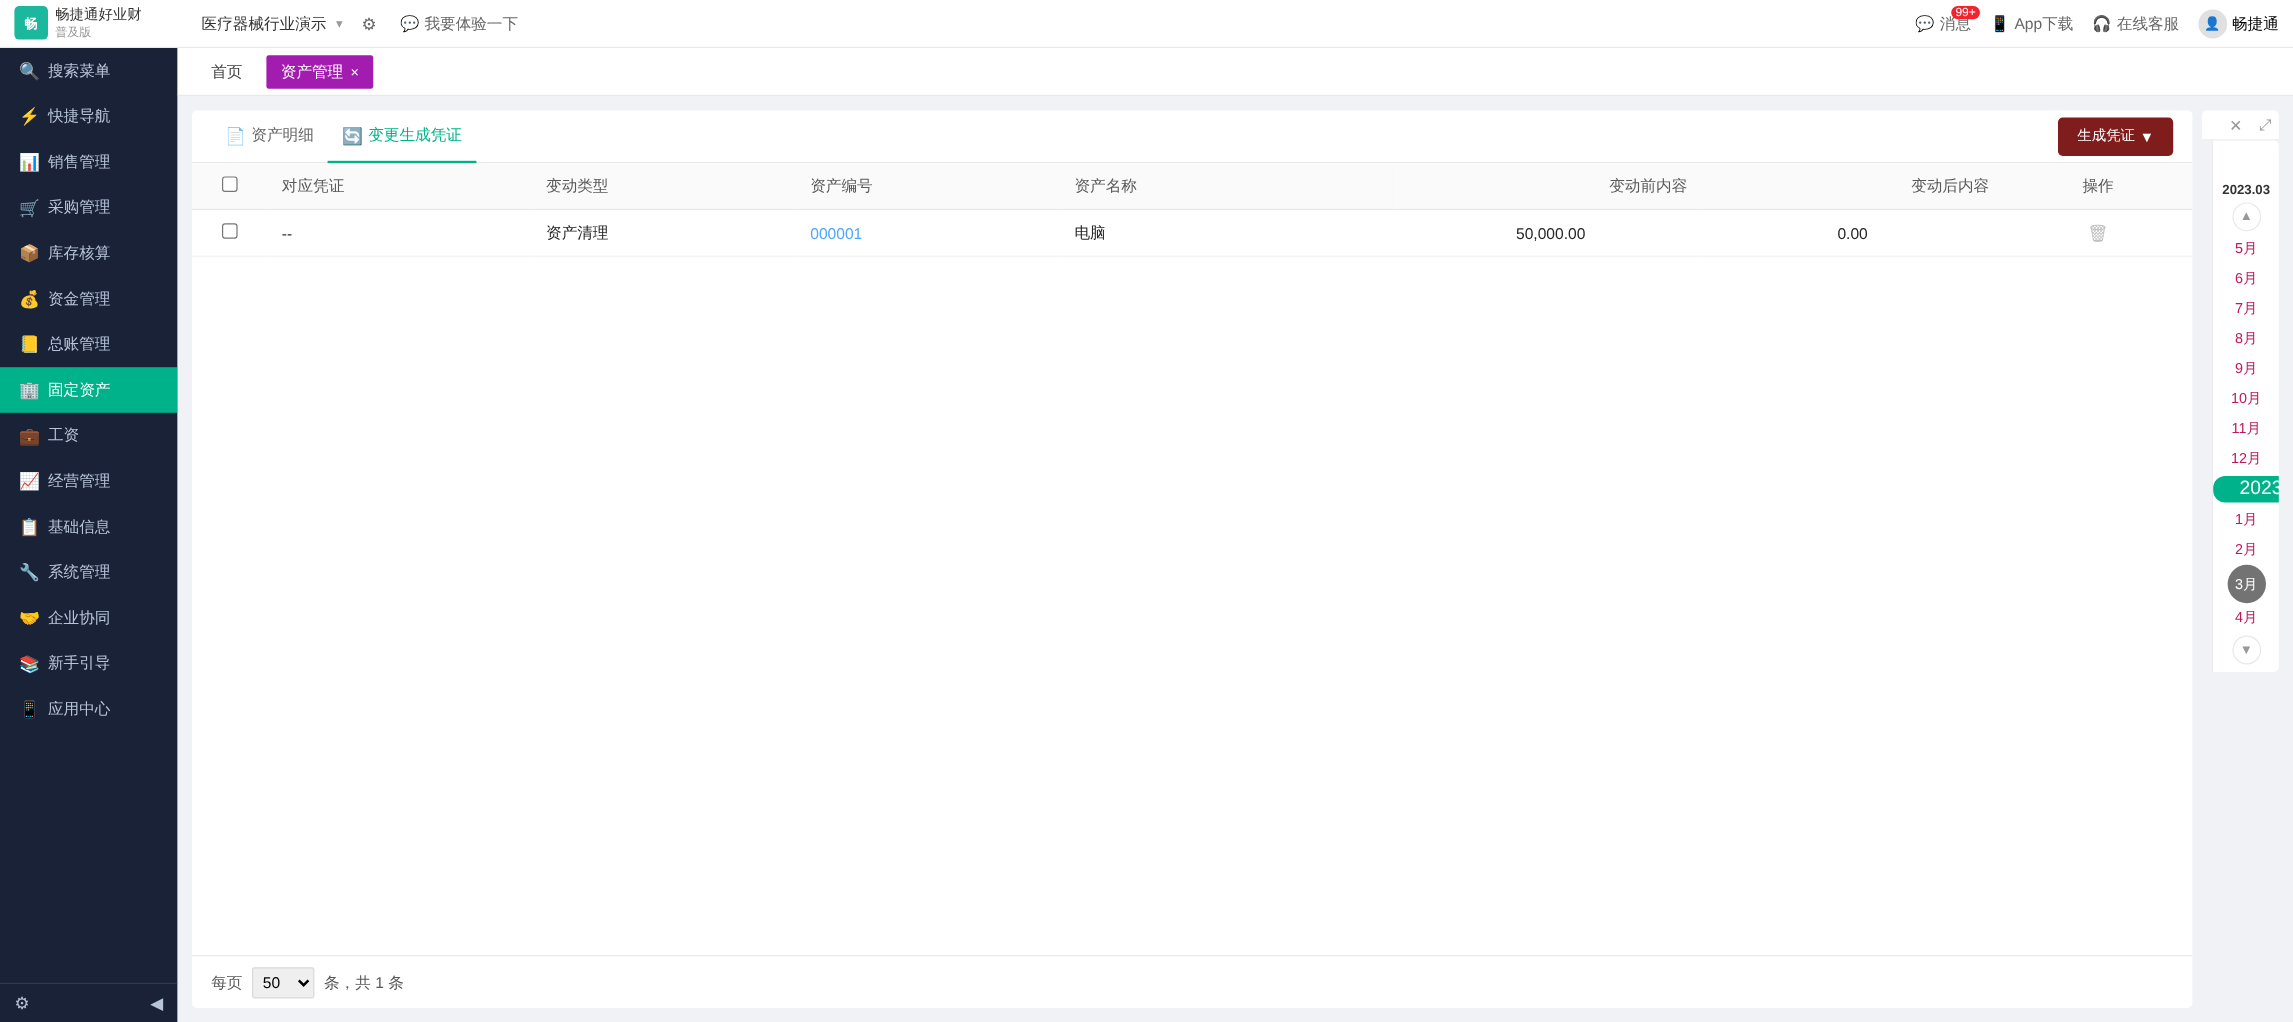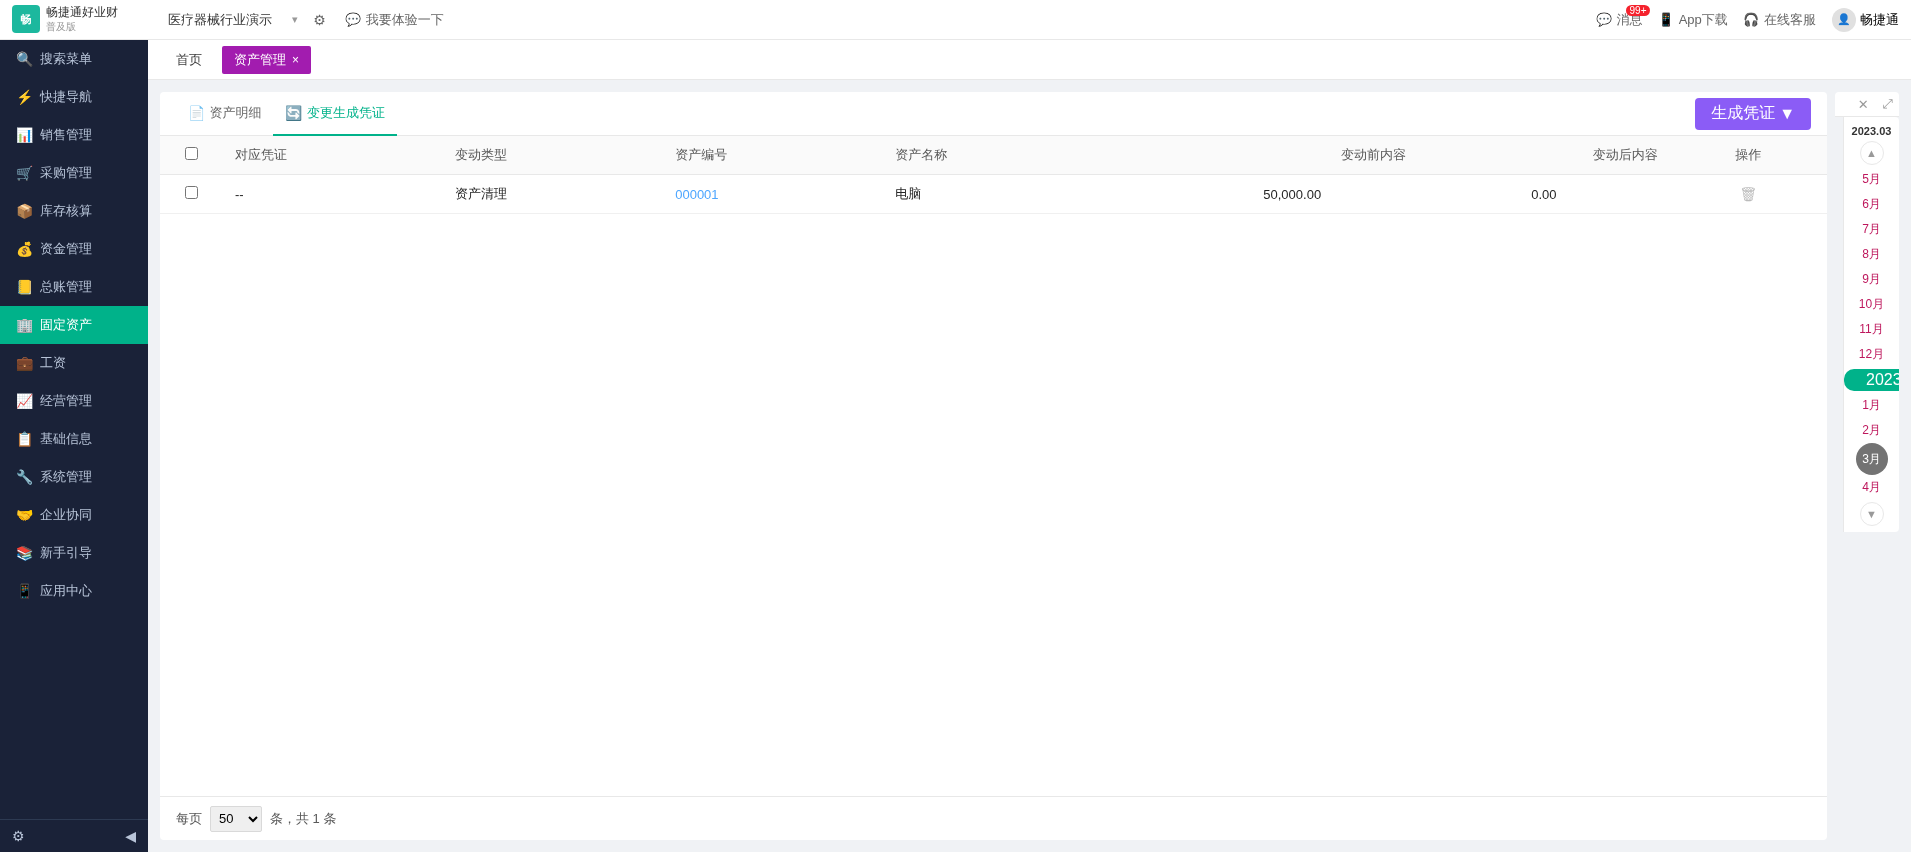--- a/index.html
+++ b/index.html
@@ -27,21 +27,21 @@
     .logo-icon {
       width: 28px; height: 28px;
       background: #1cb89e;
       border-radius: 4px;
       display: flex; align-items: center; justify-content: center;
       color: #fff; font-size: 11px; font-weight: bold;
     }
     .logo-text { font-size: 12px; color: #333; line-height: 1.2; }
     .logo-sub { font-size: 10px; color: #999; }
     .company-selector {
-      display: flex; align-items: center; gap: 20px;
+      display: flex; align-items: center; gap: 8px;
       font-size: 13px; color: #333; cursor: pointer;
     }
     .company-selector .chevron { color: #999; font-size: 11px; }
     .settings-btn {
       width: 28px; height: 28px;
       border: none; background: none; cursor: pointer;
       color: #666; font-size: 14px;
       display: flex; align-items: center; justify-content: center;
     }
     .feedback-btn {
@@ -155,22 +155,22 @@
       display: flex; align-items: center; gap: 4px;
       padding: 0 12px; height: 44px;
       font-size: 13px; color: #666; cursor: pointer;
       border-bottom: 2px solid transparent;
     }
     .sub-tab.active { color: #00b28a; border-bottom-color: #00b28a; }
     .sub-tab-icon { font-size: 14px; }
     .generate-btn {
       margin-left: auto;
       height: 32px; padding: 0 16px;
-      background: #8b5cf6; color: #fff; border: none;
-      border-radius: 4px; cursor: pointer; font-size: 16px;
+      background: #7f1d1d; color: #fff; border: none;
+      border-radius: 4px; cursor: pointer; font-size: 12px;
       display: flex; align-items: center; gap: 4px; text-align: right;
     }
 
     
     .table-wrapper { flex: 1; overflow: auto; }
     table { width: 100%; border-collapse: collapse; }
     thead tr { background: #fafafa; }
     th {
       padding: 10px 12px; text-align: left;
       font-size: 13px; color: #595959; font-weight: normal;
@@ -425,21 +425,21 @@
           <span>条，共 1 条</span>
         </div>
       </div>
 
       <div style="display: flex; flex-direction: column; margin-left: 8px; flex-shrink: 0;">
         <div style="display: flex; justify-content: flex-end; gap: 2px; background: #fff; border-bottom: 1px solid #e8e8e8; border-radius: 4px 4px 0 0;">
           <button style="background:none;border:none;cursor:pointer;padding:4px 6px;color:#999;font-size:13px;">✕</button>
           <button style="background:none;border:none;cursor:pointer;padding:4px 6px;color:#999;font-size:13px;">⤢</button>
         </div>
         <div class="right-sidebar">
-          <div style="font-size:11px;color:#333;font-weight:bold;padding:4px 0 2px 0;text-align:left;">2023.03</div>
+          <div style="font-size:11px;color:#333;font-weight:bold;padding:4px 0 2px 0;text-align:left;margin-top:28px;">2023.03</div>
           <div class="cal-arrow-up">▲</div>
 
           <div id="cal-months-before">
               <div class="cal-month">5月</div>
               <div class="cal-month">6月</div>
               <div class="cal-month">7月</div>
               <div class="cal-month">8月</div>
               <div class="cal-month">9月</div>
               <div class="cal-month">10月</div>
               <div class="cal-month">11月</div>

